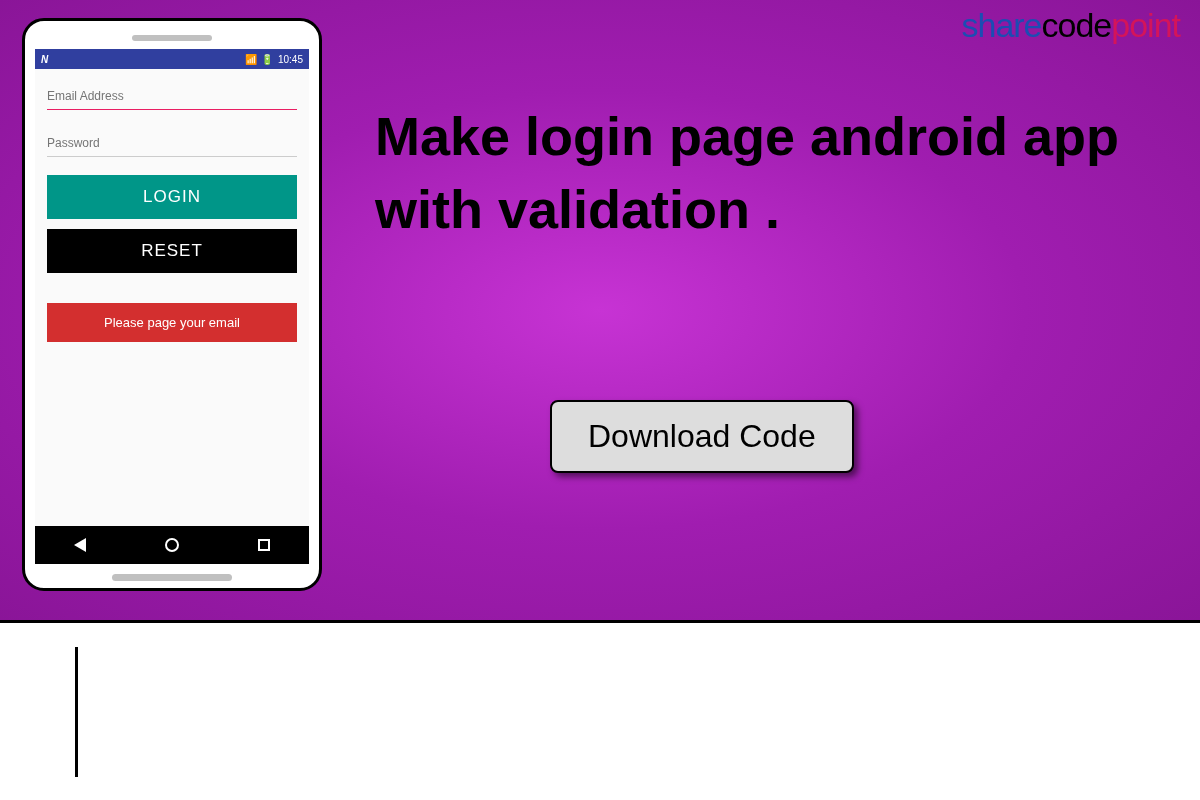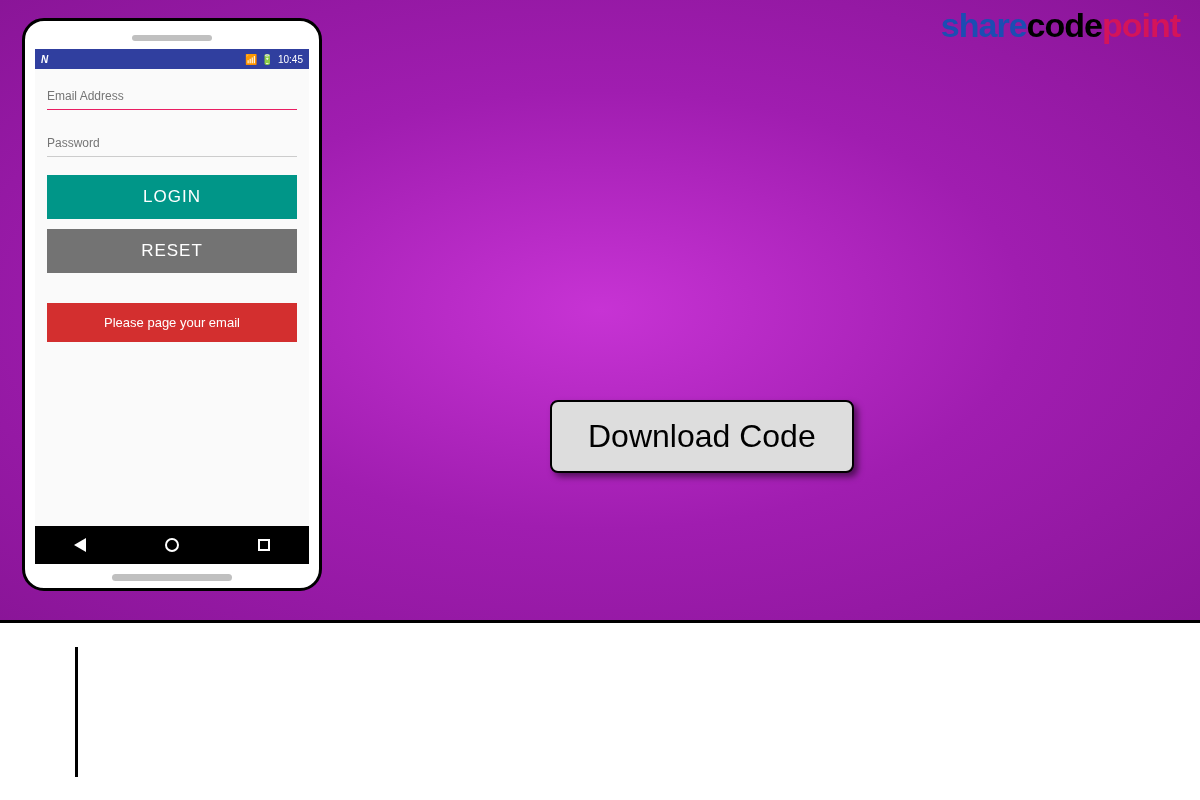--- a/index.html
+++ b/index.html
@@ -8,21 +8,21 @@
     .main-container { width: 100%; height: 100%; display: flex; flex-direction: column; }
     
     .upper-section {
       height: 620px;
       background: radial-gradient(ellipse at center, #c733d4 0%, #a01db0 50%, #8a1598 100%);
       position: relative;
       display: flex;
     }
     
     
-    .logo { position: absolute; top: 6px; right: 20px; font-size: 34px; font-weight: bold; letter-spacing: -1px; }
+    .logo { position: absolute; top: 6px; right: 20px; font-size: 34px; font-weight: normal; letter-spacing: -1px; }
     .logo-share { color: #1b4db3; }
     .logo-code { color: #000; }
     .logo-point { color: #d4145a; }
     
     
     .phone-frame {
       position: absolute;
       left: 22px;
       top: 18px;
       width: 300px;
@@ -44,21 +44,21 @@
     
     .app-bar { height: 42px; background: #3f51b5; color: #fff; display: flex; align-items: center; padding: 0 12px; font-size: 16px; font-weight: 500; }
     
     
     .form-area { padding: 12px; }
     .input-field { border: none; border-bottom: 1px solid #ccc; width: 100%; padding: 8px 0 6px; font-size: 12px; color: #999; margin-bottom: 18px; background: transparent; }
     .input-error { border-bottom: 1px solid #e91e63; }
     
     .btn { width: 100%; padding: 12px 16px; border: none; color: #fff; font-size: 17px; font-weight: 500; letter-spacing: 1px; margin-bottom: 10px; }
     .btn-login { background: #009688; }
-    .btn-reset { background: #737373; text-align: center; }
+    .btn-reset { background: #000000; text-align: center; }
     .error-msg { background: #d32f2f; color: #fff; text-align: center; padding: 12px 0; font-size: 13px; margin-top: 20px; }
     
     
     .nav-bar { position: absolute; bottom: 0; left: 0; right: 0; height: 38px; background: #000; display: flex; align-items: center; justify-content: space-around; }
     .nav-tri { width: 0; height: 0; border-top: 7px solid transparent; border-bottom: 7px solid transparent; border-right: 12px solid #fff; }
     .nav-circ { width: 14px; height: 14px; border: 2px solid #fff; border-radius: 50%; }
     .nav-sq { width: 12px; height: 12px; border: 2px solid #fff; }
     
     
     .headline { position: absolute; left: 375px; top: 100px; width: 790px; font-size: 54px; font-weight: bold; color: #000; line-height: 1.35; }
@@ -119,20 +119,21 @@
 
         <div class="nav-bar">
           <div class="nav-tri"></div>
           <div class="nav-circ"></div>
           <div class="nav-sq"></div>
         </div>
       </div>
       <div class="phone-home-bar"></div>
     </div>
 
+    <div class="headline">Make login page android app with  validation .</div>
 
     <button class="download-btn">Download Code</button>
   </div>
 
   <div class="lower-section">
     <div class="divider"></div>
   </div>
 </div>
 
 </body></html>

